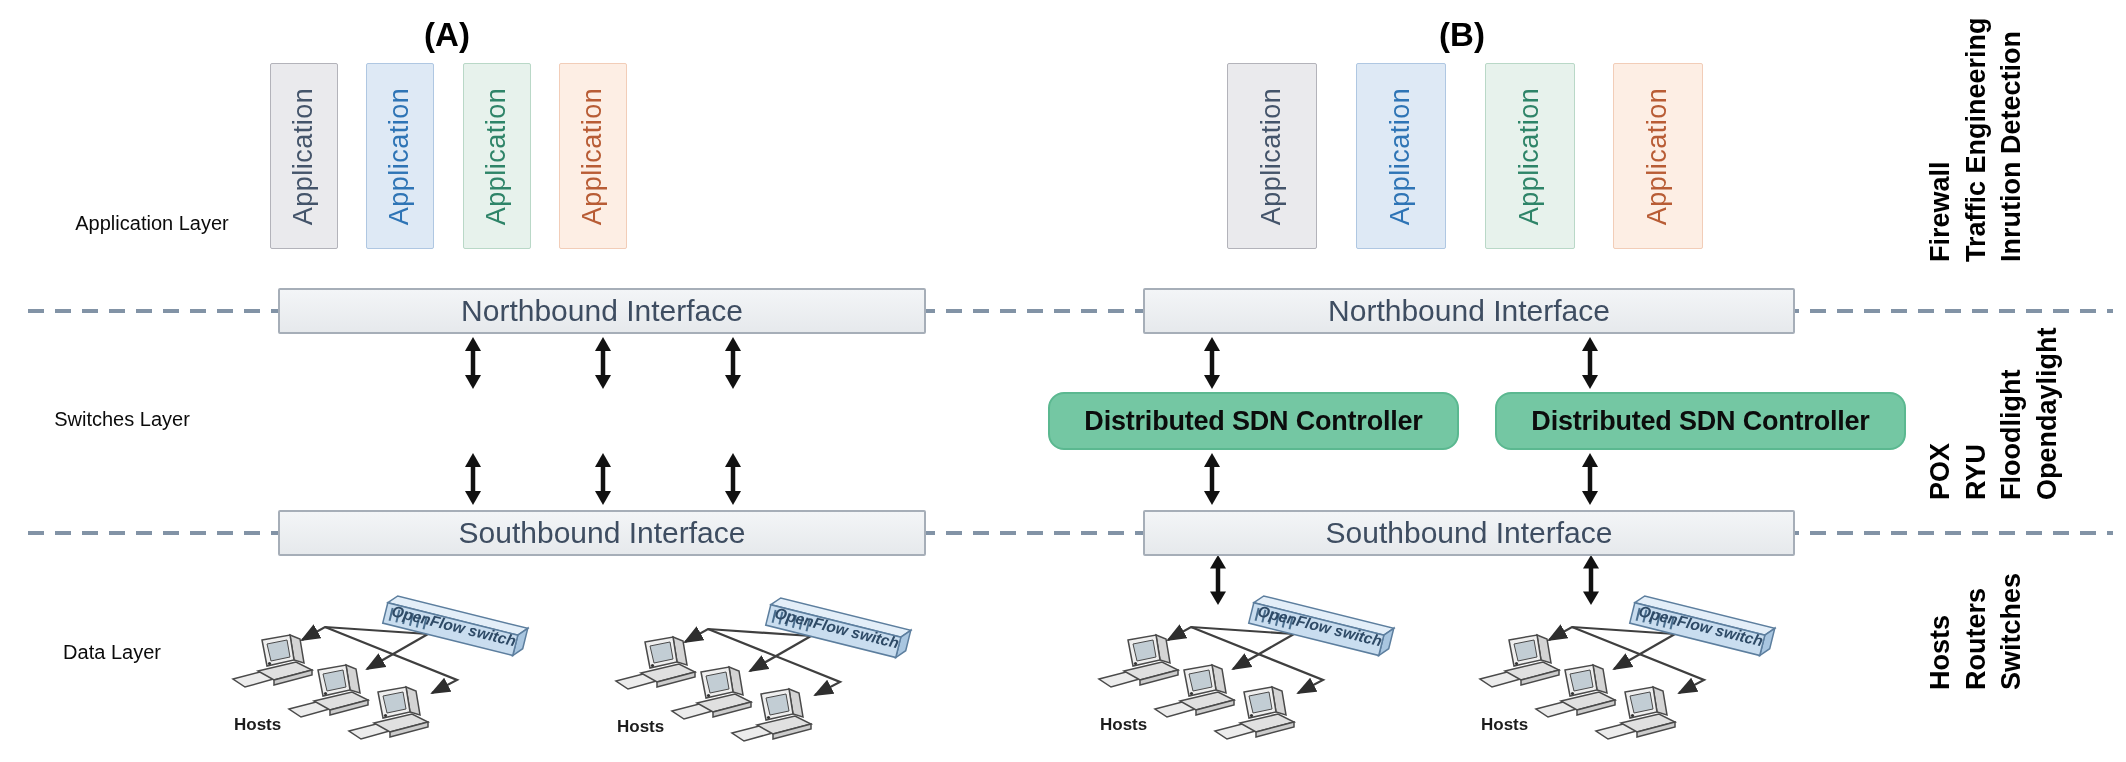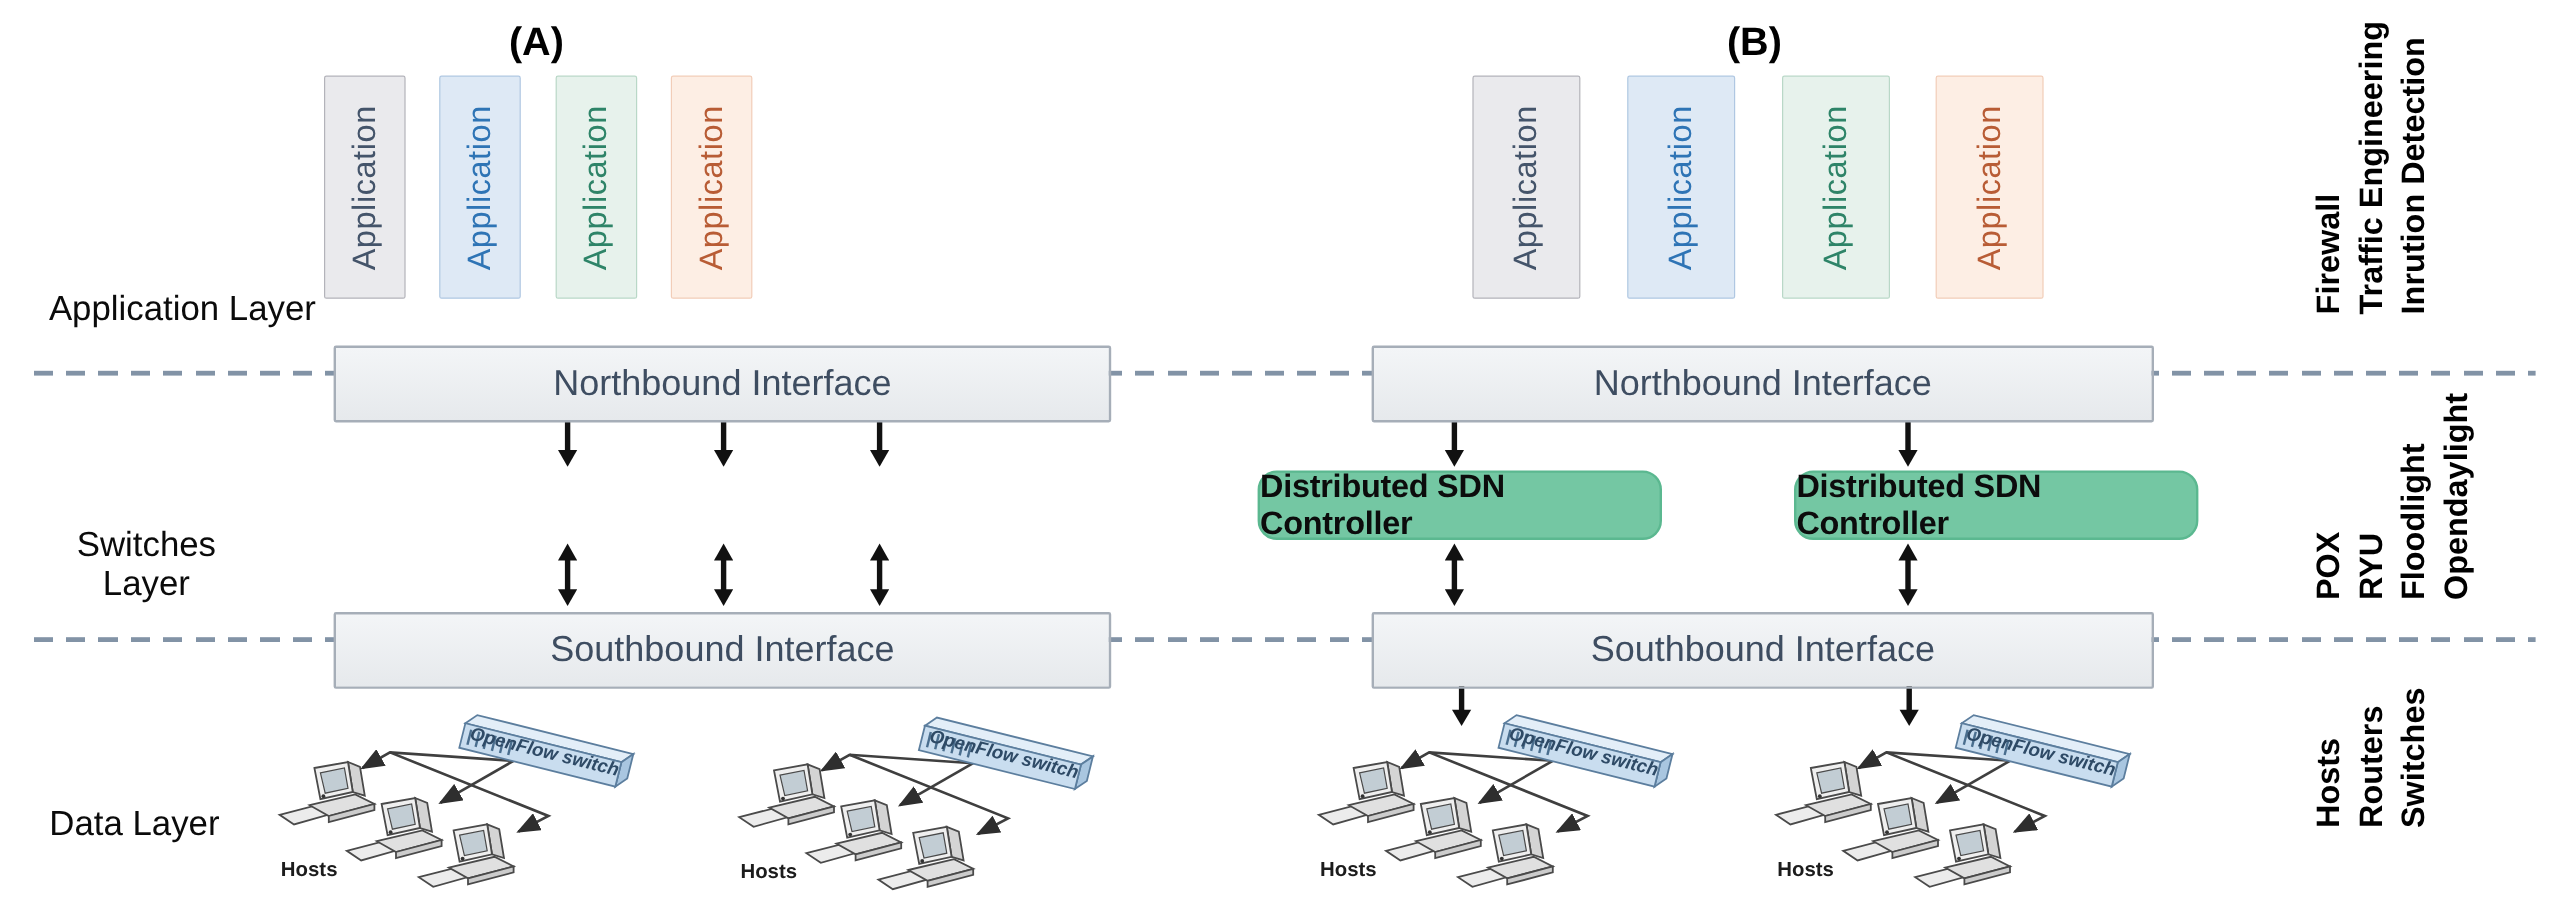--- a/index.html
+++ b/index.html
@@ -4,48 +4,48 @@
 <style>
   html,body{margin:0;padding:0;background:#fff;}
   #stage{position:relative;width:2126px;height:762px;background:#ffffff;
          font-family:"Liberation Sans", sans-serif;overflow:hidden;}
 
   
   .sep{position:absolute;left:28px;width:2085px;height:3.5px;z-index:0;
        background:repeating-linear-gradient(90deg,#8293A6 0 16px,transparent 16px 27px);}
 
   
-  .layerlab{position:absolute;z-index:1;font-size:29px;font-weight:500;color:#0b0b0b;text-align:center;margin-top:30px;}
+  .layerlab{position:absolute;z-index:1;font-size:20px;font-weight:500;color:#0b0b0b;text-align:center;}
 
   
   .ptitle{position:absolute;z-index:1;width:94px;text-align:center;font-size:33px;font-weight:700;color:#000;}
 
   
   .appbox{position:absolute;top:63px;height:184px;z-index:1;border-radius:2px;
           display:flex;align-items:center;justify-content:center;border:1.5px solid;}
   .appbox span{transform:rotate(-90deg);white-space:nowrap;font-size:27px;font-weight:500;letter-spacing:.5px;}
   .appA{width:66px;} .appB{width:88px;}
   .v1{background:#EAEAED;border-color:#B3B3BA;} .v1 span{color:#44546A;}
   .v2{background:#DEE9F5;border-color:#AFC7E2;} .v2 span{color:#2E74B5;}
   .v3{background:#E7F2EC;border-color:#B9D8C7;} .v3 span{color:#2E8468;}
   .v4{background:#FDEEE4;border-color:#F2CDB8;} .v4 span{color:#B85C35;}
 
   
-  .ifacebar{position:absolute;height:64px;z-index:2;box-sizing:border-box;
+  .ifacebar{position:absolute;height:46px;z-index:2;box-sizing:border-box;
             background:linear-gradient(180deg,#F3F5F7,#E6E9EC);
             border:2px solid #A6AEB8;border-radius:2px;
             display:flex;align-items:center;justify-content:center;
             font-size:30px;color:#3E4D61;}
 
   
   .controller{position:absolute;top:392px;height:58px;z-index:2;
               display:flex;align-items:center;justify-content:center;
               font-weight:700;color:#0c0c0c;box-sizing:border-box;}
   .central{left:224px;width:754px;border-radius:29px;background:#FBAC13;font-size:30px;}
-  .dist{width:337px;border-radius:16px;background:#74C7A3;border:2px solid #5BB890;
+  .dist{width:411px;border-radius:16px;background:#74C7A3;border:2px solid #5BB890;
         font-size:27px;letter-spacing:-0.2px;}
 
   
   .varrow{position:absolute;width:26px;z-index:1;}
   .varrow line{stroke:#111;stroke-width:4.5;}
   .varrow polygon{fill:#111;}
 
   
   .vlabel{position:absolute;z-index:1;transform:rotate(-90deg);transform-origin:0 0;
           font-size:27px;font-weight:700;color:#000;line-height:35.5px;white-space:nowrap;}

